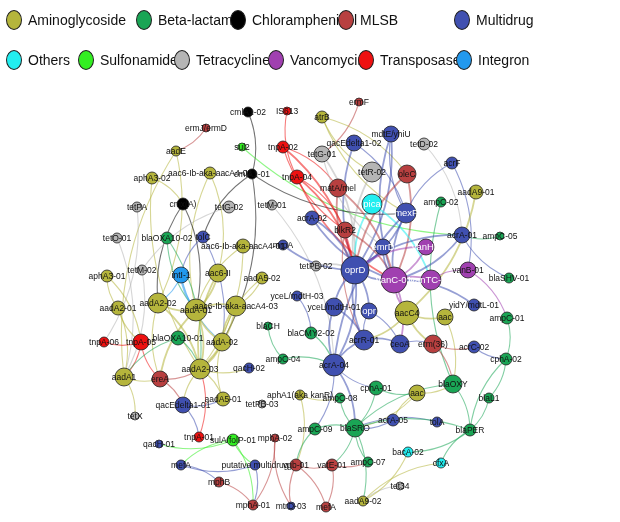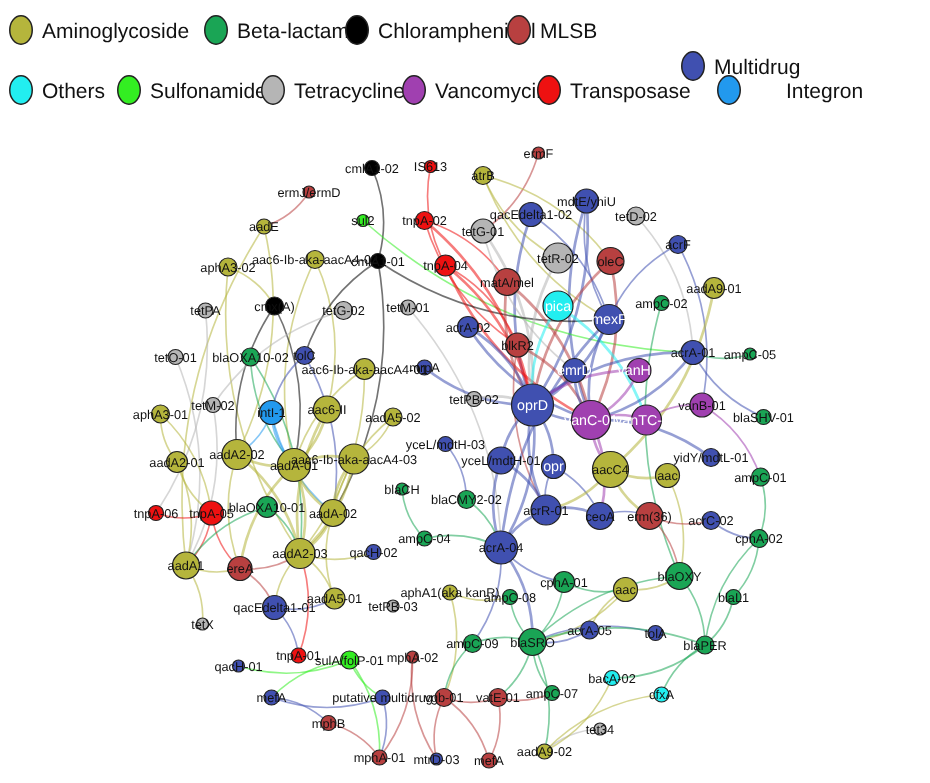--- a/index.html
+++ b/index.html
@@ -28,21 +28,21 @@
         <span class="legend-label">Beta-lactams</span>
       </div>
       <div class="legend-item" style="left: 224px;">
         <span class="swatch" style="background: rgb(0, 0, 0);"></span>
         <span class="legend-label">Chloramphenicol</span>
       </div>
       <div class="legend-item" style="left: 332px;">
         <span class="swatch" style="background: rgb(184, 64, 64);"></span>
         <span class="legend-label">MLSB</span>
       </div>
-      <div class="legend-item" style="left: 448px; margin-top: 24px;">
+      <div class="legend-item" style="left: 448px;">
         <span class="swatch" style="background: rgb(64, 80, 176);"></span>
         <span class="legend-label">Multidrug</span>
       </div>
     </div>
   <div class="legend-row" id="row2" style="top:48px;">
       <div class="legend-item" style="left: 0px; text-align: right;">
         <span class="swatch" style="background: rgb(34, 238, 240);"></span>
         <span class="legend-label">Others</span>
       </div>
       <div class="legend-item" style="left: 72px;">
@@ -54,21 +54,21 @@
         <span class="legend-label">Tetracycline</span>
       </div>
       <div class="legend-item" style="left: 262px;">
         <span class="swatch" style="background: rgb(160, 64, 176);"></span>
         <span class="legend-label">Vancomycin</span>
       </div>
       <div class="legend-item" style="left: 352px;">
         <span class="swatch" style="background: rgb(238, 17, 17);"></span>
         <span class="legend-label">Transposase</span>
       </div>
-      <div class="legend-item" style="left: 472px; gap: 24px;">
+      <div class="legend-item" style="left: 450px;">
         <span class="swatch" style="background: rgb(34, 153, 238);"></span>
         <span class="legend-label">Integron</span>
       </div>
     </div>
 </div>
 
 <svg id="net" width="620" height="442" viewBox="0 0 620 442">
   <g id="edges">
       <path d="M248,32 Q261.16,62.28 252,94" fill="none" stroke="#000000" stroke-opacity="0.55" stroke-width="1.1"></path>
       <path d="M287,31 Q280.12,65.8 297,97" fill="none" stroke="#ee1111" stroke-opacity="0.55" stroke-width="1.1"></path>

